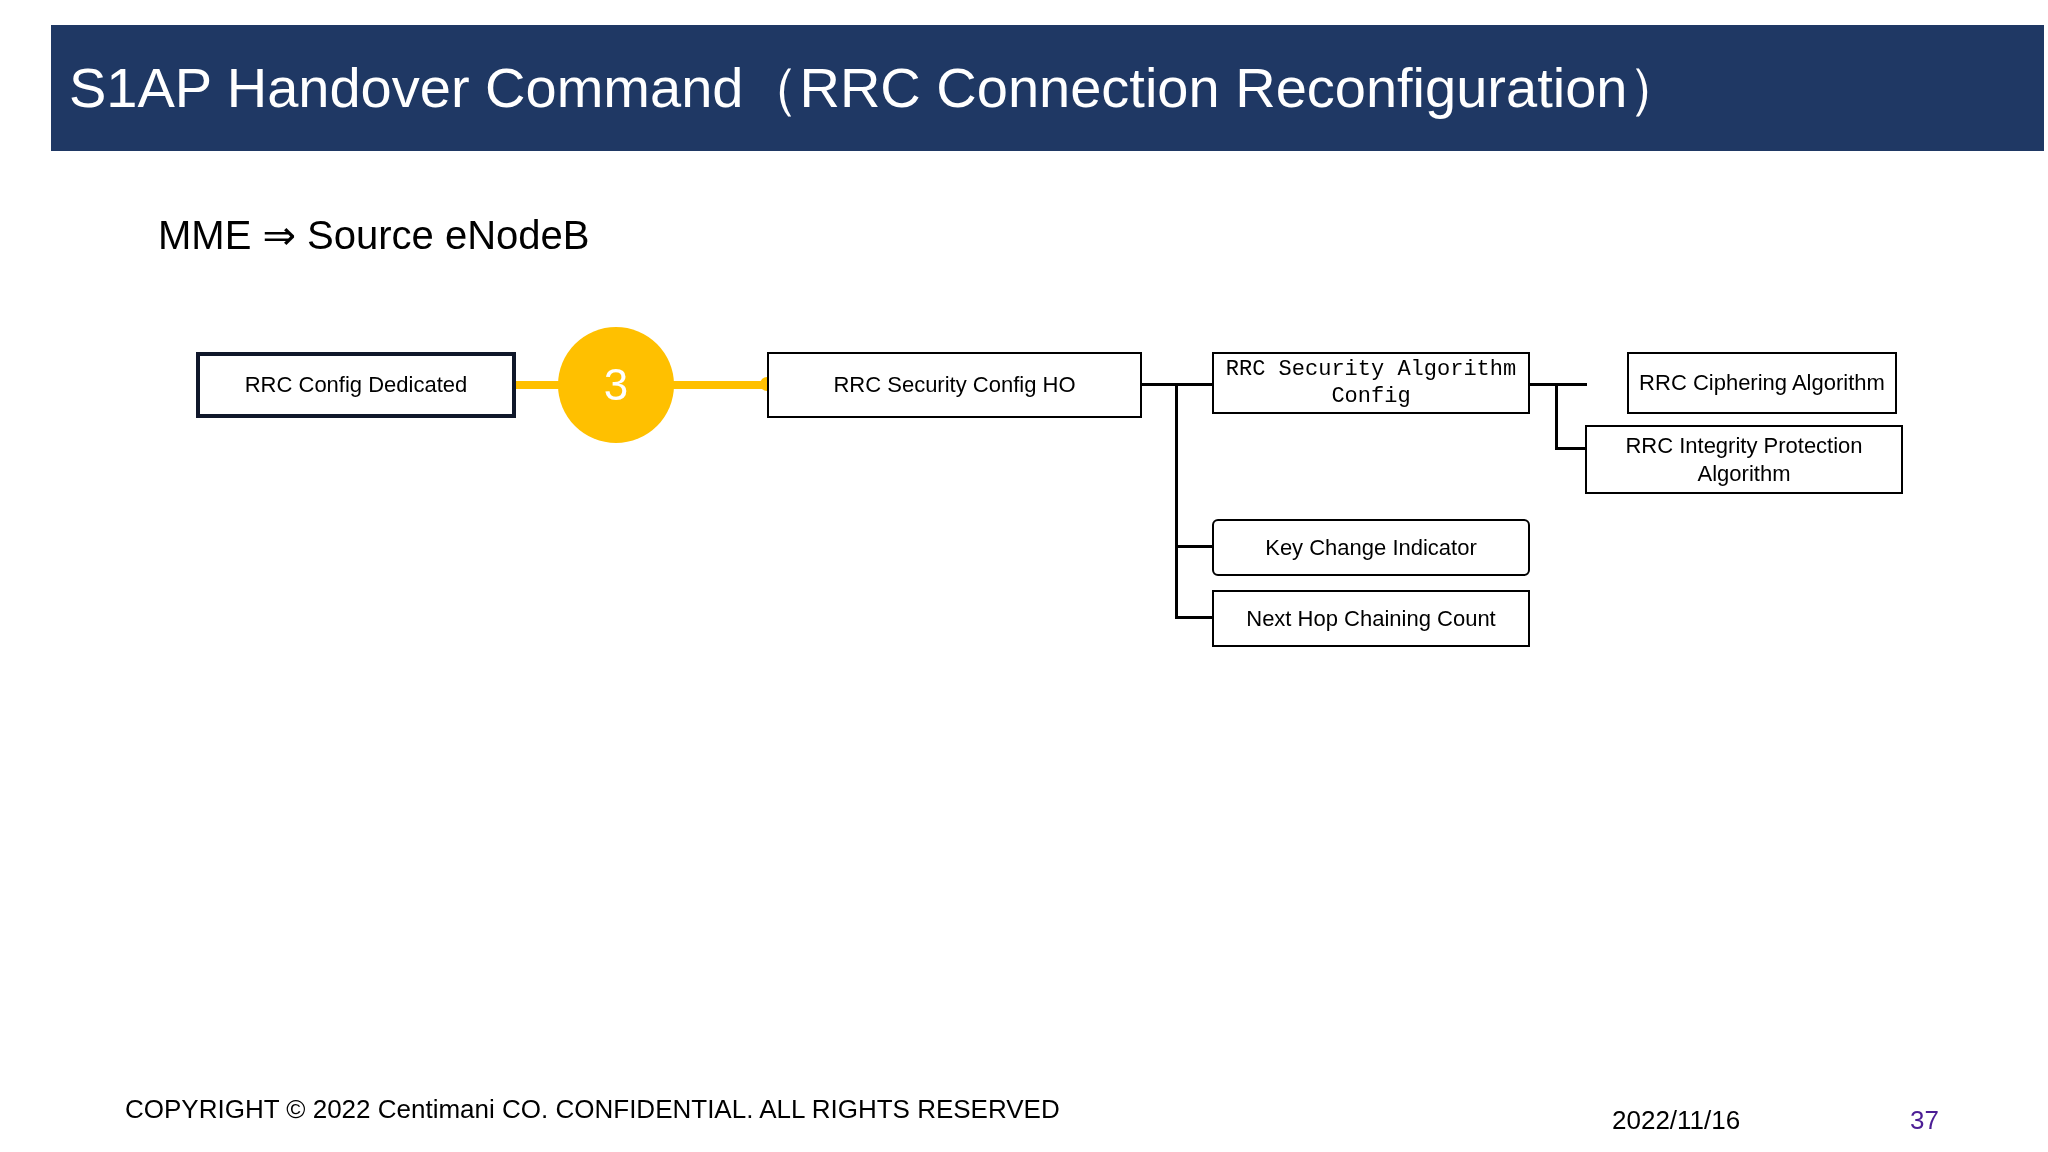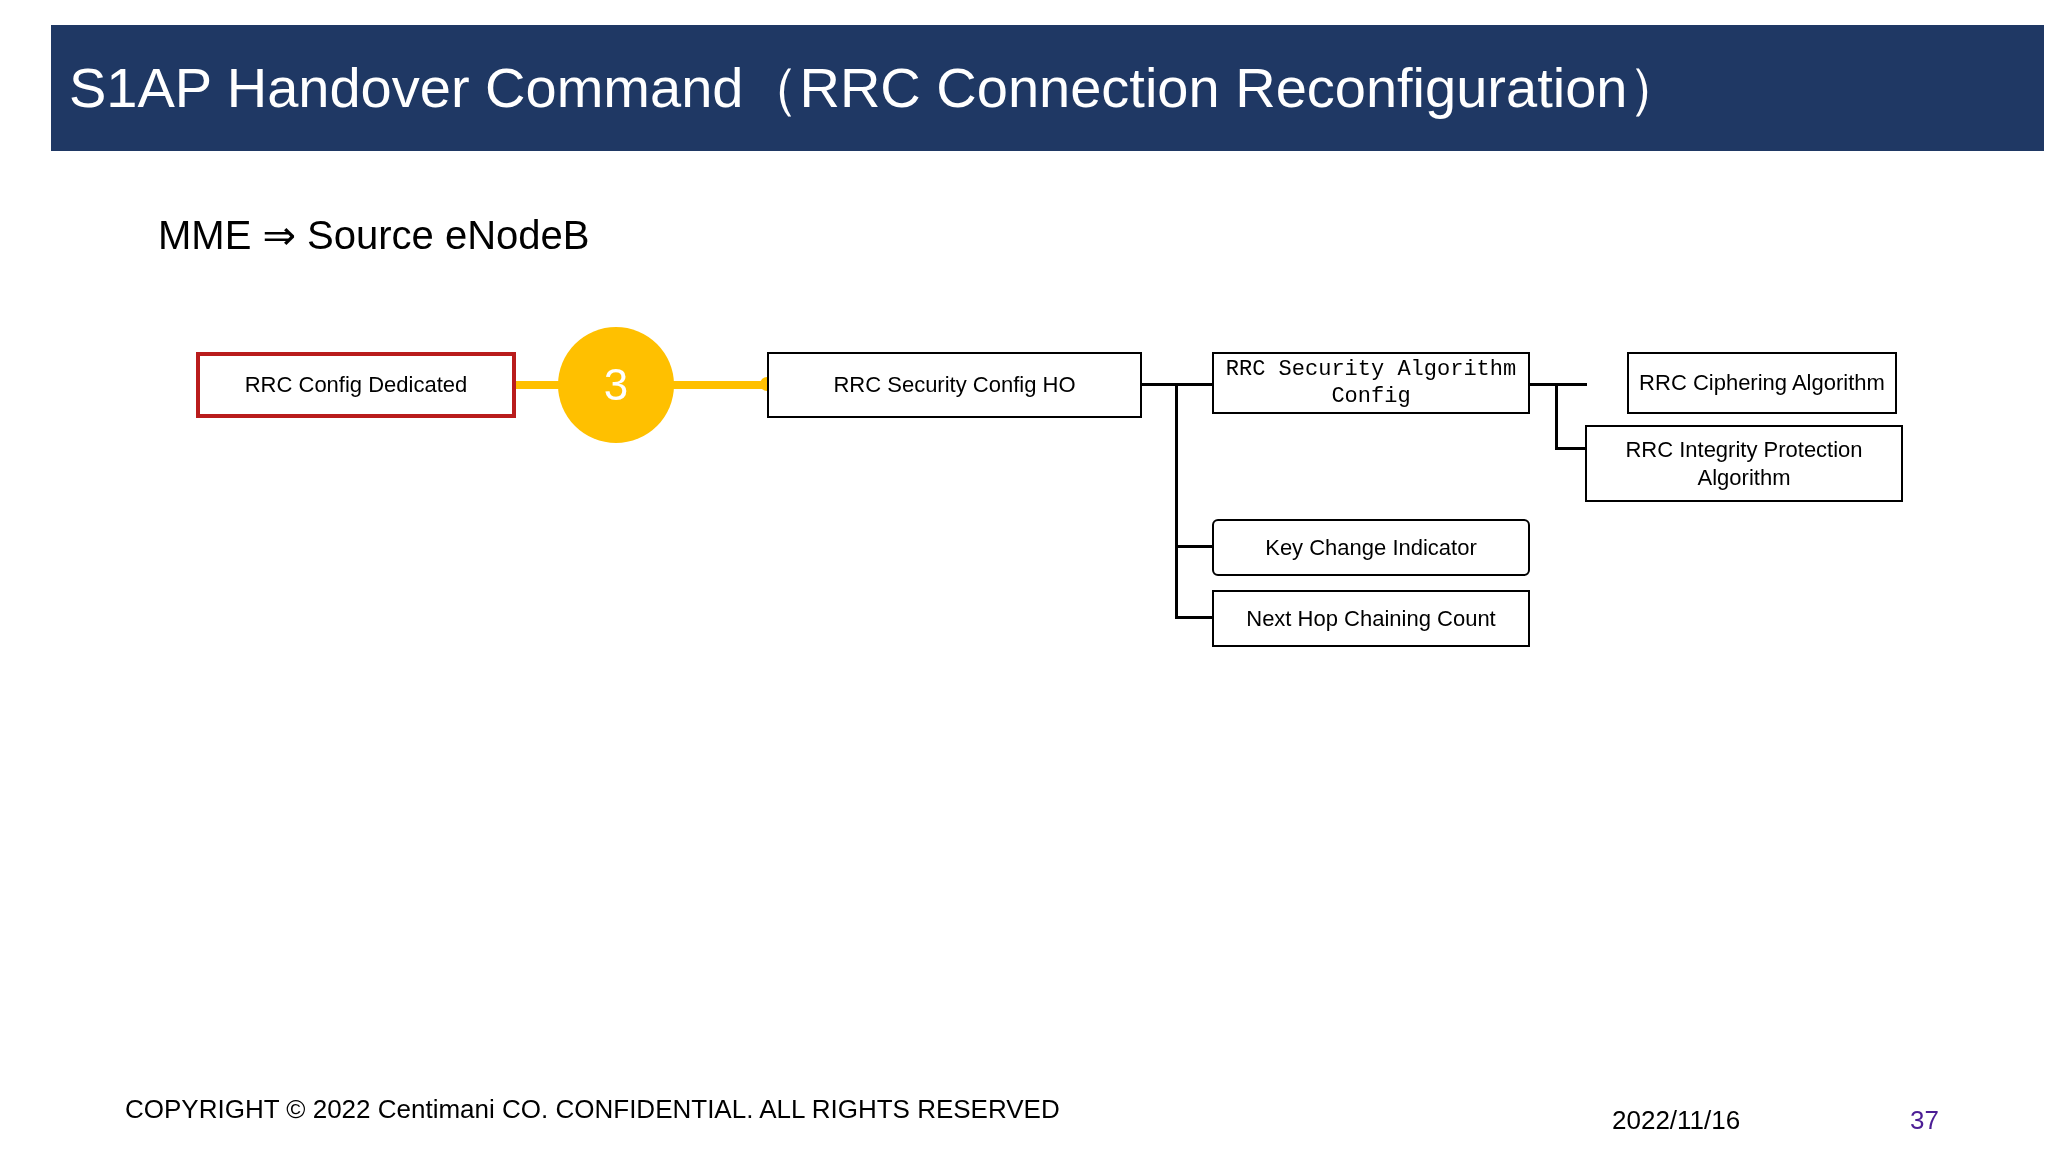--- a/index.html
+++ b/index.html
@@ -68,21 +68,21 @@
     display: flex;
     align-items: center;
     justify-content: center;
     text-align: center;
     color: #000000;
     font-size: 22px;
     line-height: 1.25;
     padding: 2px 6px;
   }
   .node.accent {
-    border: 4px solid #b91c1c;
+    border: 4px solid #0f172a;
   }
   #badge-3 {
     position: absolute;
     left: 558px;
     top: 327px;
     width: 116px;
     height: 116px;
     border-radius: 50%;
     background: #FFC000;
     color: #ffffff;
@@ -166,21 +166,21 @@
     <div class="node" style="left:767px; top:352px; width:375px; height:66px;">RRC Security Config HO</div>
 
     <div class="node" style="left:1212px; top:352px; width:318px; height:62px;font-family:Liberation Mono, monospace;">RRC Security Algorithm Config</div>
 
     <div class="node" style="left:1212px; top:519px; width:318px; height:57px;border-radius:6px;">Key Change Indicator</div>
 
     <div class="node" style="left:1212px; top:590px; width:318px; height:57px;">Next Hop Chaining Count</div>
 
     <div class="node" style="left:1627px; top:352px; width:270px; height:62px;">RRC Ciphering Algorithm</div>
 
-    <div class="node" style="left:1585px; top:425px; width:318px; height:77px;">RRC Integrity Protection Algorithm</div>
+    <div class="node" style="left:1585px; top:425px; width:318px; height:69px;">RRC Integrity Protection Algorithm</div>
 
   </div>
 
   <div id="footer-copyright">COPYRIGHT © 2022 Centimani CO. CONFIDENTIAL. ALL RIGHTS RESERVED</div>
   <div id="footer-date">2022/11/16</div>
   <div id="footer-pagenum">37</div>
 
 </div>
 
 </body></html>

